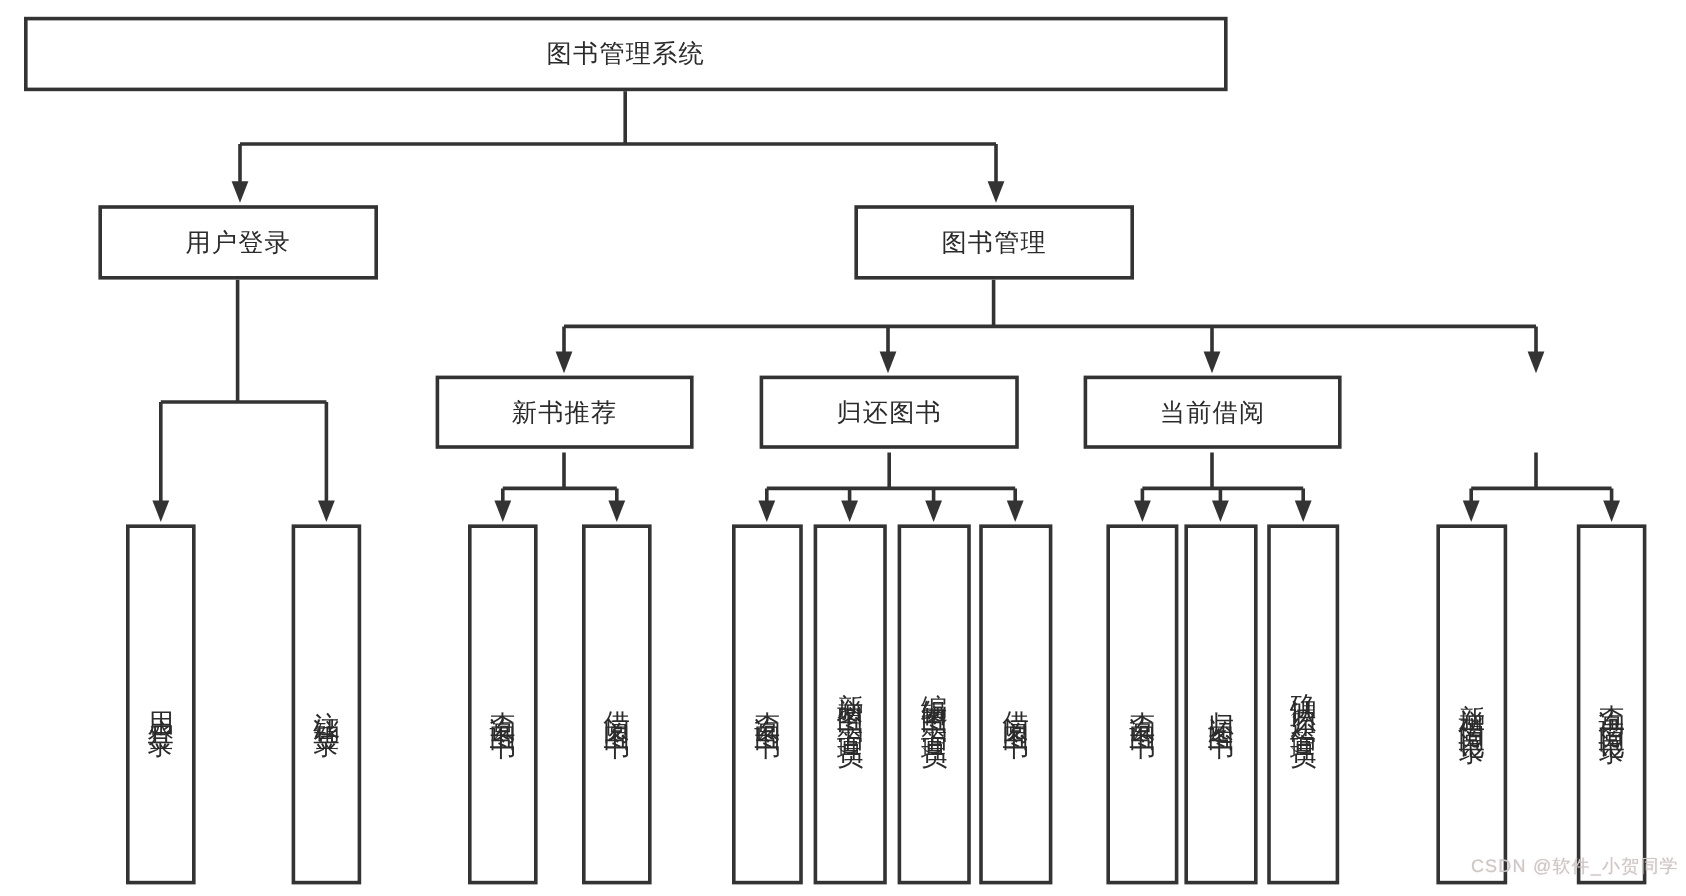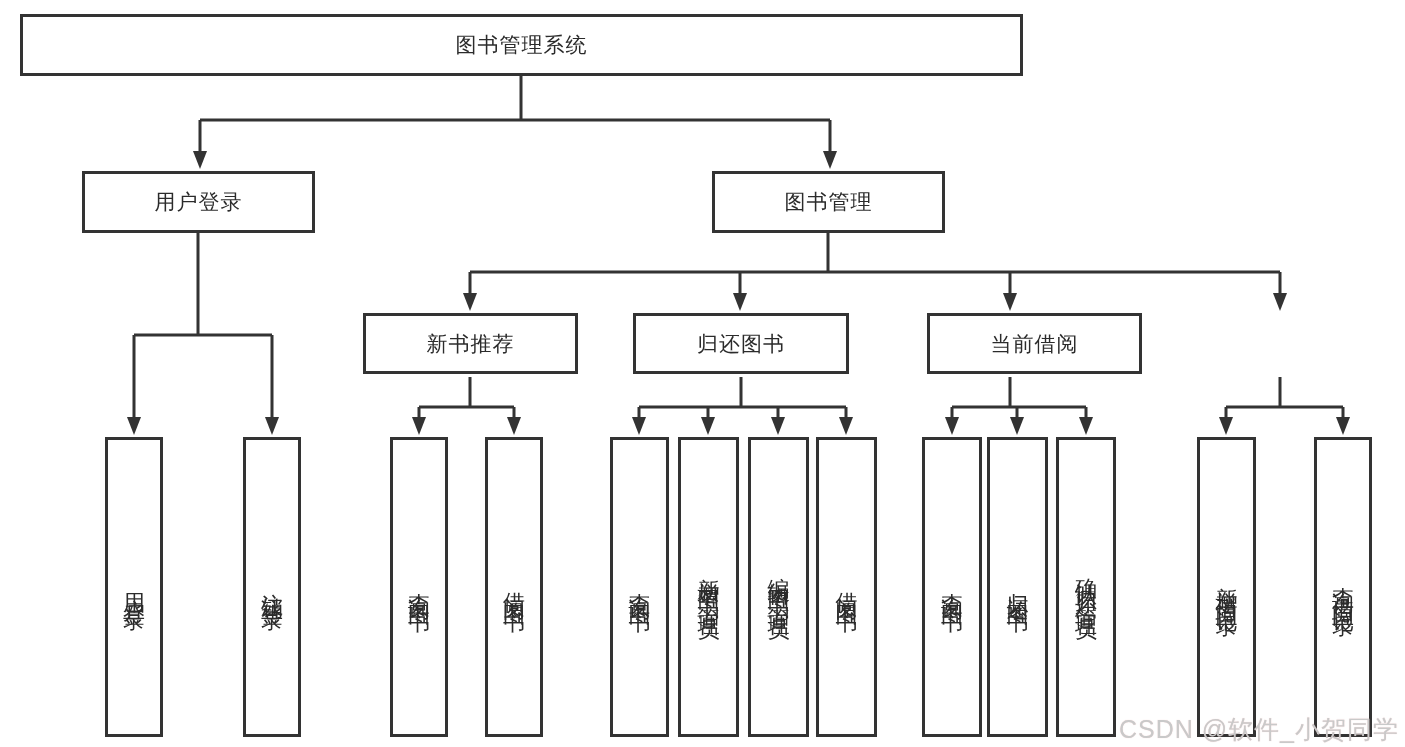--- a/index.html
+++ b/index.html
@@ -22,21 +22,21 @@
     justify-content: center;
     text-align: center;
   }
   .hnode { font-size: 21px; letter-spacing: 1px; }
   .root-node  { left: 20px;  top: 14px;  width: 1003px; height: 62px; }
   .n-user-login { left: 82px;  top: 171px; width: 233px; height: 62px; }
   .n-book-mgmt  { left: 712px; top: 171px; width: 233px; height: 62px; }
   .l3 { top: 313px; height: 61px; width: 215px; }
   .n-new-book-rec   { left: 363px; }
   .n-book-borrow    { left: 633px; width: 216px; }
-  .n-current-borrow { left: 903px; margin-left: 24px; }
+  .n-current-borrow { left: 903px; }
   .n-borrow-records { left: 1173px; }
   .leaf {
     top: 437px; height: 300px;
     writing-mode: vertical-rl;
     text-orientation: mixed;
     font-size: 22px;
     letter-spacing: 6px;
     line-height: 1;
   }
   .lf-user-login    { left: 105px;  width: 58px; }
@@ -60,21 +60,21 @@
   #connectors path.line {
     stroke: #333333;
     stroke-width: 3;
     fill: none;
   }
   #connectors path.arrow { fill: #333333; stroke: none; }
   .watermark {
     position: absolute;
     right: 6px;
     top: 713px;
-    font-size: 25px;
+    font-size: 15px;
     color: #c9c9c9;
     letter-spacing: 1px;
     text-shadow: 0 0 1px rgba(230,150,150,0.45);
     white-space: nowrap;
   }
 </style>
 </head>
 <body>
 
 <div id="stage">

